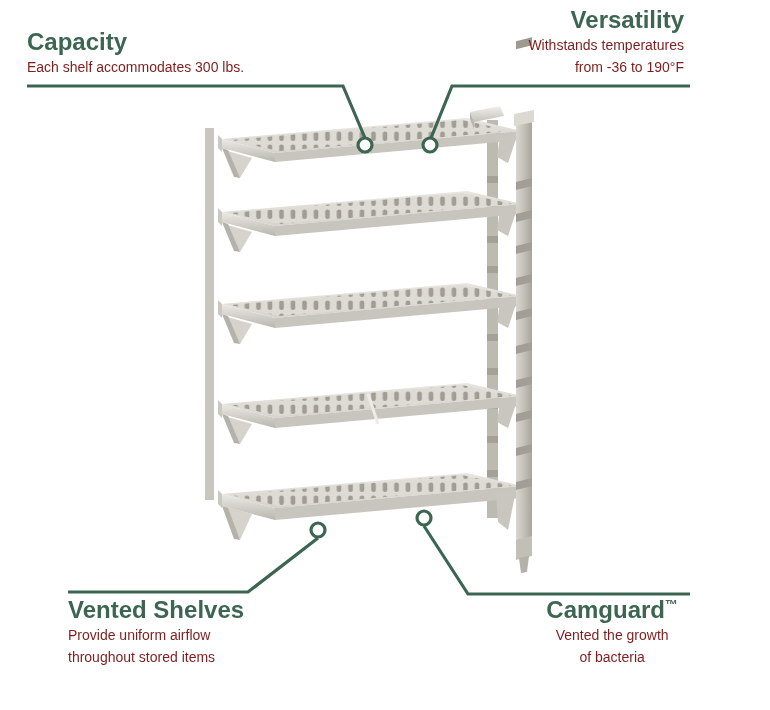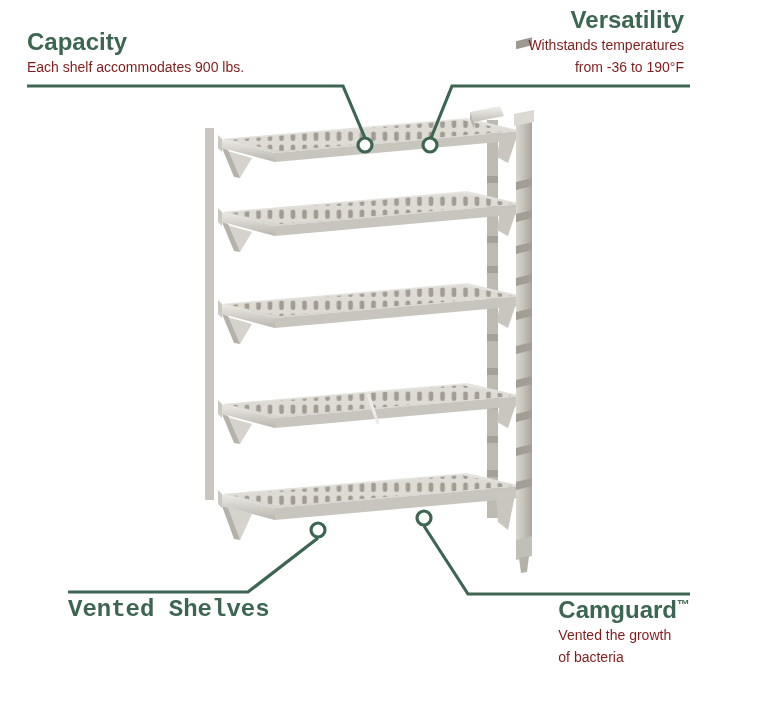--- a/index.html
+++ b/index.html
@@ -24,22 +24,22 @@
   .callout .c-body{
     font-size:14px;
     line-height:22px;
     color:#7f1d1d;
     white-space:pre-line;
   }
   .tm{font-size:13px;vertical-align:super;line-height:0;}
 
   .co-capacity{left:27px;top:28px;text-align:left;}
   .co-versatility{right:86px;top:6px;text-align:right;}
-  .co-vented{left:68px;top:596px;text-align:left;font-family:Liberation Mono, monospace;}
-  .co-camguard{right:80px;top:596px;text-align:left;}
+  .co-vented{left:68px;top:596px;text-align:left;}
+  .co-camguard{right:92px;top:596px;text-align:center;}
 
   
   #leaders{position:absolute;left:0;top:0;width:770px;height:710px;pointer-events:none;}
   #product{position:absolute;left:0;top:0;width:770px;height:710px;}
 </style>
 </head>
 <body>
 
 <div id="stage">
 
@@ -207,31 +207,33 @@
     <g fill="#ffffff" stroke="#3d6652" stroke-width="3.2">
       <circle cx="365" cy="145" r="7"></circle>
       <circle cx="430" cy="145" r="7"></circle>
       <circle cx="318" cy="530" r="7"></circle>
       <circle cx="424" cy="518" r="7"></circle>
     </g>
   </svg>
 
   <div class="callout co-capacity">
     <div class="c-title">Capacity</div>
-    <div class="c-body">Each shelf accommodates 900 lbs.</div>
+    <div class="c-body">Each shelf accommodates 300 lbs.</div>
   </div>
 
   <div class="callout co-versatility">
     <div class="c-title">Versatility</div>
     <div class="c-body">Withstands temperatures
 from -36 to 190°F</div>
   </div>
 
   <div class="callout co-vented">
     <div class="c-title">Vented Shelves</div>
+    <div class="c-body">Provide uniform airflow
+throughout stored items</div>
   </div>
 
   <div class="callout co-camguard">
     <div class="c-title"><span>Camguard</span><span class="tm">™</span></div>
     <div class="c-body">Vented the growth
 of bacteria</div>
   </div>
 
 </div>
 

